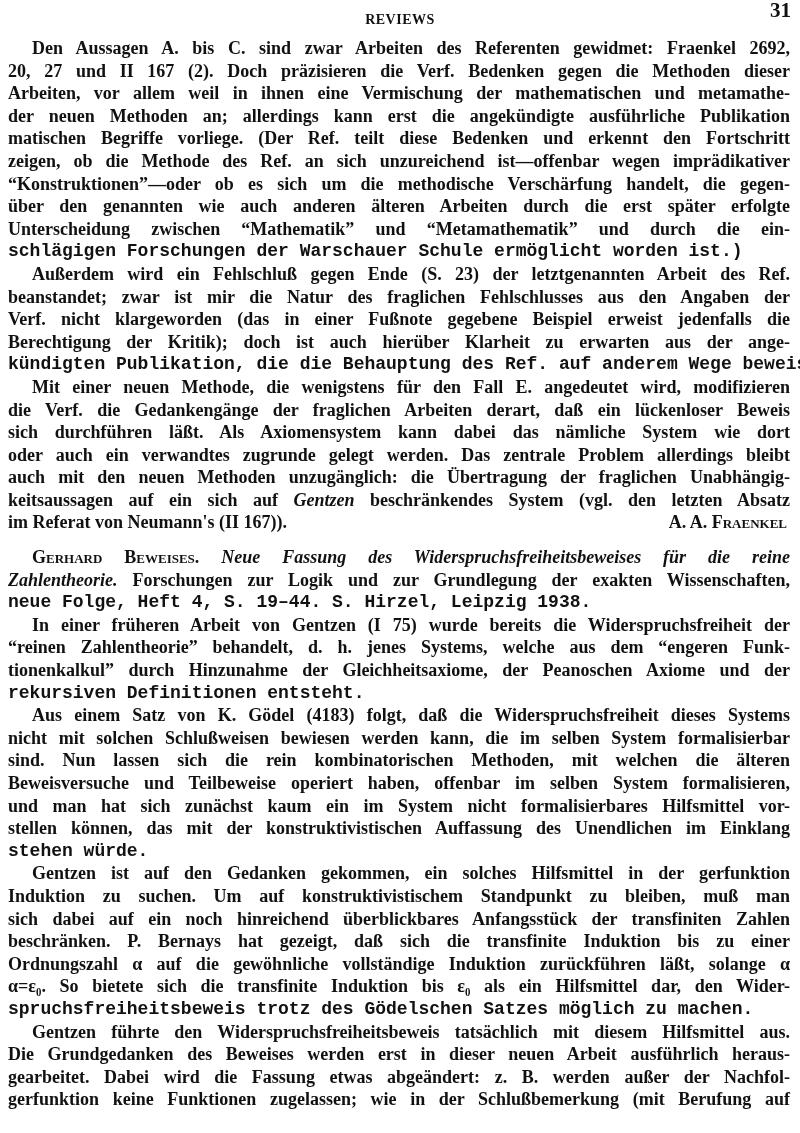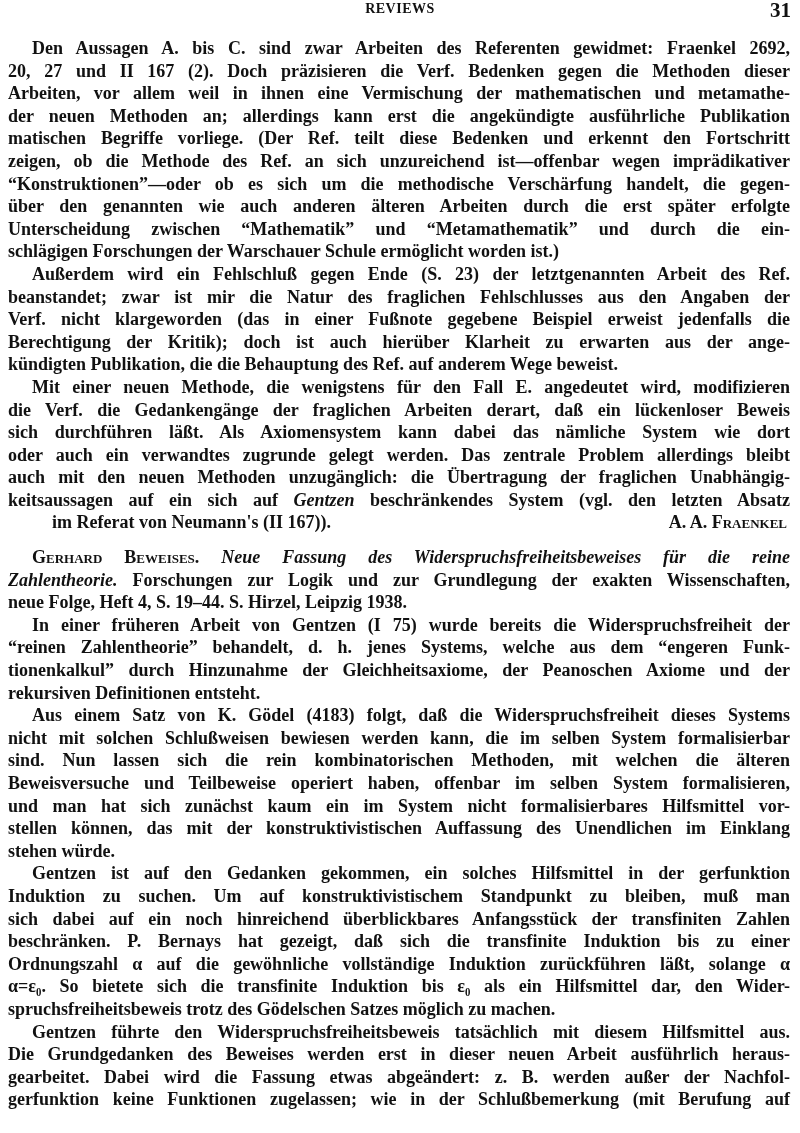--- a/index.html
+++ b/index.html
@@ -5,38 +5,38 @@
   html, body { margin: 0; padding: 0; background: #ffffff; }
   body {
     width: 800px; height: 1133px; overflow: hidden; position: relative;
     font-family: "Liberation Serif", "DejaVu Serif", serif;
     color: #111111;
   }
   .header {
     position: absolute; top: 0; left: 0; width: 800px; height: 24px;
   }
   .running-head {
-    position: absolute; top: 1px; left: 0; width: 800px; text-align: center;
+    position: absolute; top: 12px; left: 0; width: 800px; text-align: center;
     font-size: 14px; font-weight: bold; letter-spacing: 0.5px;
   }
   .page-number {
     position: absolute; top: -2px; left: 770px; font-size: 21px; font-weight: bold;
   }
   .content {
     position: absolute; left: 8px; top: 37px; width: 782px;
     font-size: 18px; font-weight: bold; line-height: 22.6px;
   }
   .line {
     display: block; text-align: justify; text-align-last: justify;
     white-space: nowrap; height: 22.6px; overflow: visible;
   }
-  .line.last { text-align-last: left; }
+  .line.last { text-align-last: left; font-family: Liberation Mono, monospace; }
   .line.indent { padding-left: 24px; }
   .para-gap { height: 12px; }
-  .sig-line { display: flex; justify-content: space-between; margin-left: 44px; }
+  .sig-line { display: flex; justify-content: space-between; }
   .sig { font-variant: small-caps; padding-right: 3px; }
   .sc { font-variant: small-caps; }
   i { font-style: italic; }
 </style>
 </head>
 <body>
 
 <div class="header">
   <div class="running-head">REVIEWS</div>
   <div class="page-number">31</div>

